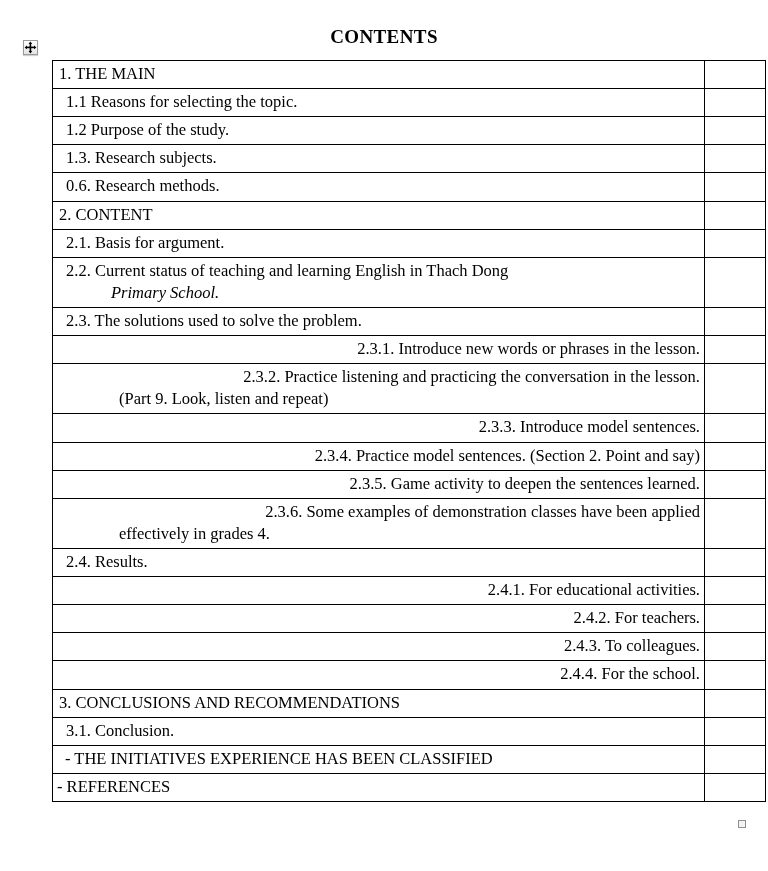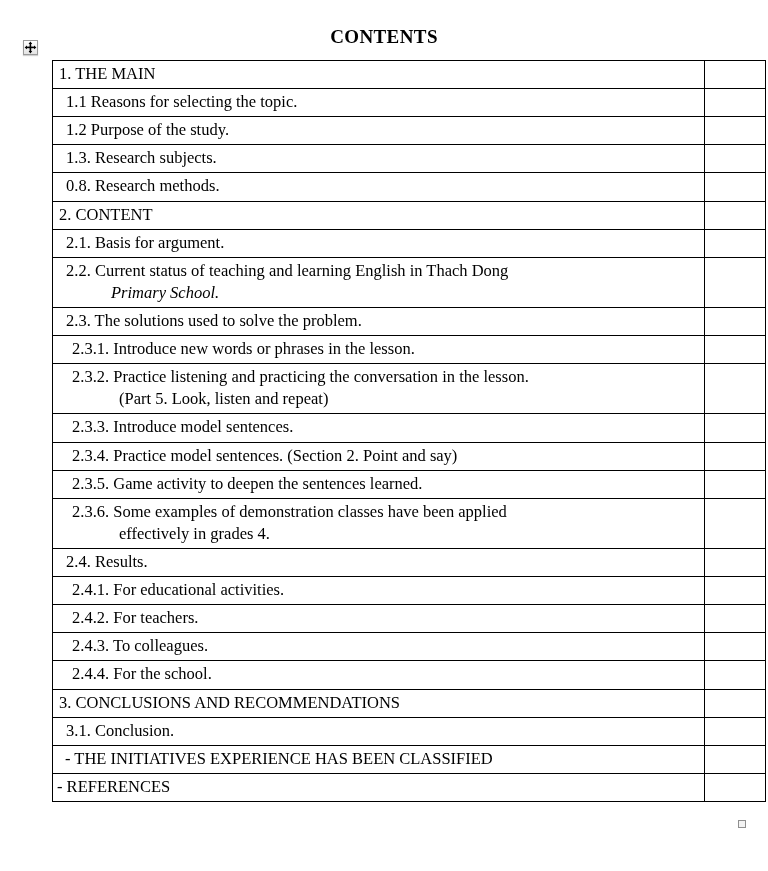--- a/index.html
+++ b/index.html
@@ -80,21 +80,21 @@
     width: 52px;
   }
 
   .row-text {
     display: block;
     white-space: pre-wrap;
   }
   
   .lvl-1 { padding-left: 2px; }
   .lvl-2 { padding-left: 9px; }
-  .lvl-3 { padding-left: 15px; }
+  .lvl-3 { padding-left: 15px; text-align: right; }
   .lvl-dash { padding-left: 0px; }
   .lvl-dash2 { padding-left: 8px; }
 
   
   .cont { display: block; white-space: pre-wrap; }
   .cont-a { padding-left: 54px; font-style: italic; }
   .cont-b { padding-left: 62px; }
 </style>
 </head>
 <body>
@@ -143,21 +143,21 @@
       <tr>
         <td class="col-label">
           <span class="row-text lvl-2">1.3. Research subjects.</span>
         </td>
         <td class="col-page">
           <span class="row-text">&nbsp;</span>
         </td>
       </tr>
       <tr>
         <td class="col-label">
-          <span class="row-text lvl-2">0.8. Research methods.</span>
+          <span class="row-text lvl-2">0.6. Research methods.</span>
         </td>
         <td class="col-page">
           <span class="row-text">&nbsp;</span>
         </td>
       </tr>
       <tr>
         <td class="col-label">
           <span class="row-text lvl-1">2. CONTENT</span>
         </td>
         <td class="col-page">
@@ -193,21 +193,21 @@
         <td class="col-label">
           <span class="row-text lvl-3">2.3.1. Introduce new words or phrases in the lesson.</span>
         </td>
         <td class="col-page">
           <span class="row-text">&nbsp;</span>
         </td>
       </tr>
       <tr>
         <td class="col-label">
           <span class="row-text lvl-3">2.3.2. Practice listening and practicing the conversation in the lesson.</span>
-          <span class="cont cont-b">(Part 5. Look, listen and repeat)</span>
+          <span class="cont cont-b">(Part 9. Look, listen and repeat)</span>
         </td>
         <td class="col-page">
           <span class="row-text">&nbsp;</span>
         </td>
       </tr>
       <tr>
         <td class="col-label">
           <span class="row-text lvl-3">2.3.3. Introduce model sentences.</span>
         </td>
         <td class="col-page">

